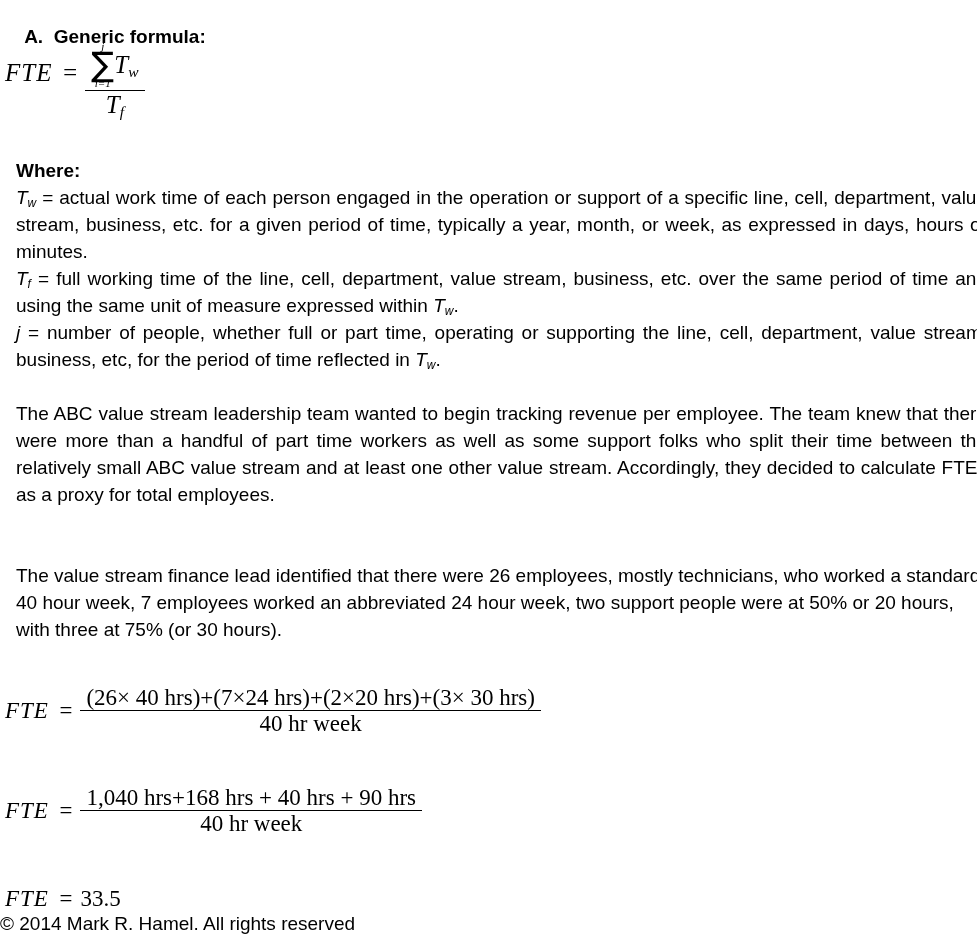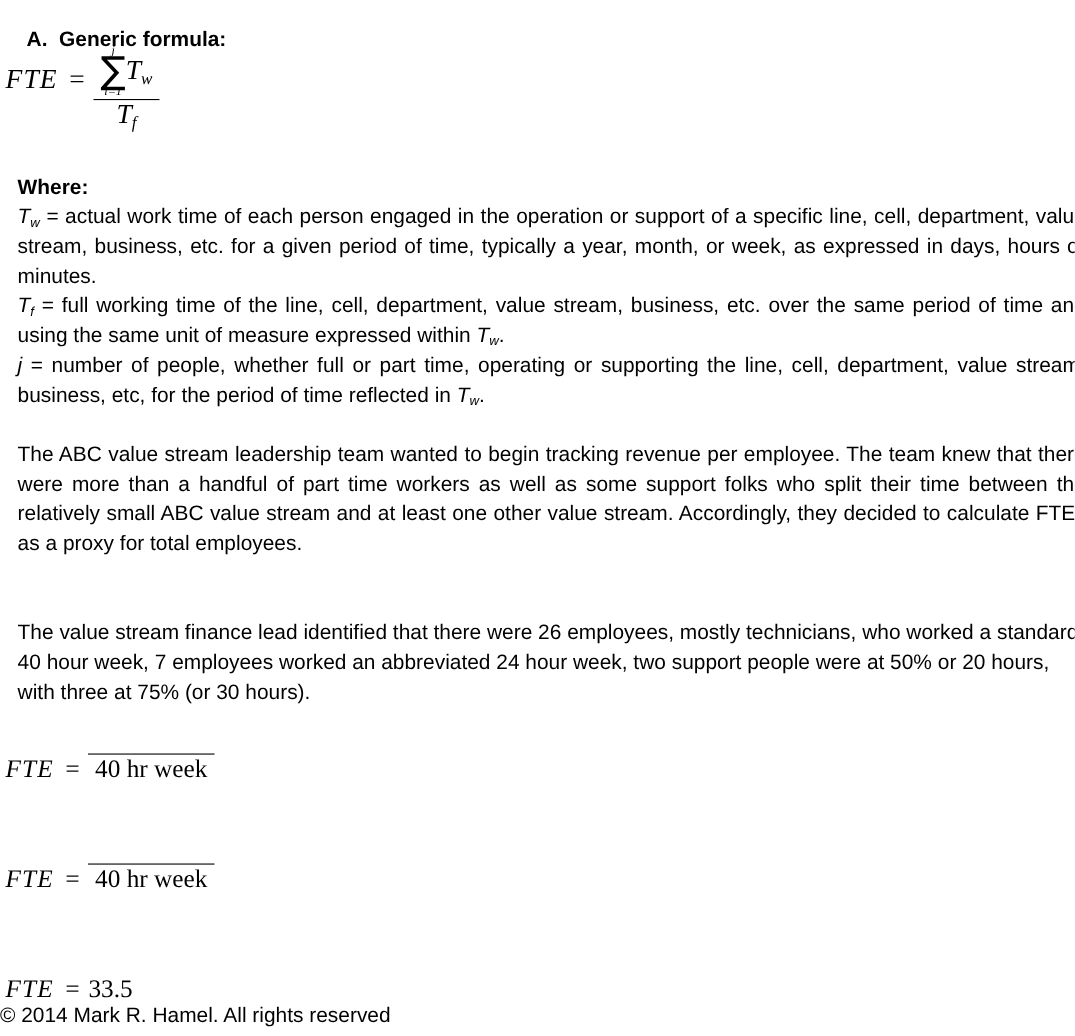--- a/index.html
+++ b/index.html
@@ -199,29 +199,31 @@
   </div>
 
   <div class="block nojust" style="top:562px;">
     <p>The value stream finance lead identified that there were 26 employees, mostly technicians, who worked a standard 40 hour week, 7 employees worked an abbreviated 24 hour week, two support people were at 50% or 20 hours, with three at 75% (or 30 hours).</p>
   </div>
 
   <div class="mathline" style="left:5px; top:685px;">
     <span class="lhs">FTE</span>
     <span class="eq">=</span>
     <span class="frac">
+      <span class="num">(26× 40 hrs)+(7×24 hrs)+(2×20 hrs)+(3× 30 hrs)</span>
       <span class="bar"></span>
       <span class="den">40 hr week</span>
     </span>
   </div>
 
   <div class="mathline" style="left:5px; top:785px;">
     <span class="lhs">FTE</span>
     <span class="eq">=</span>
     <span class="frac">
+      <span class="num">1,040 hrs+168 hrs + 40 hrs + 90 hrs</span>
       <span class="bar"></span>
       <span class="den">40 hr week</span>
     </span>
   </div>
 
   <div class="mathline" style="left:5px; top:887px;">
     <span class="lhs">FTE</span>
     <span class="eq">=</span>
     <span class="num">33.5</span>
   </div>

